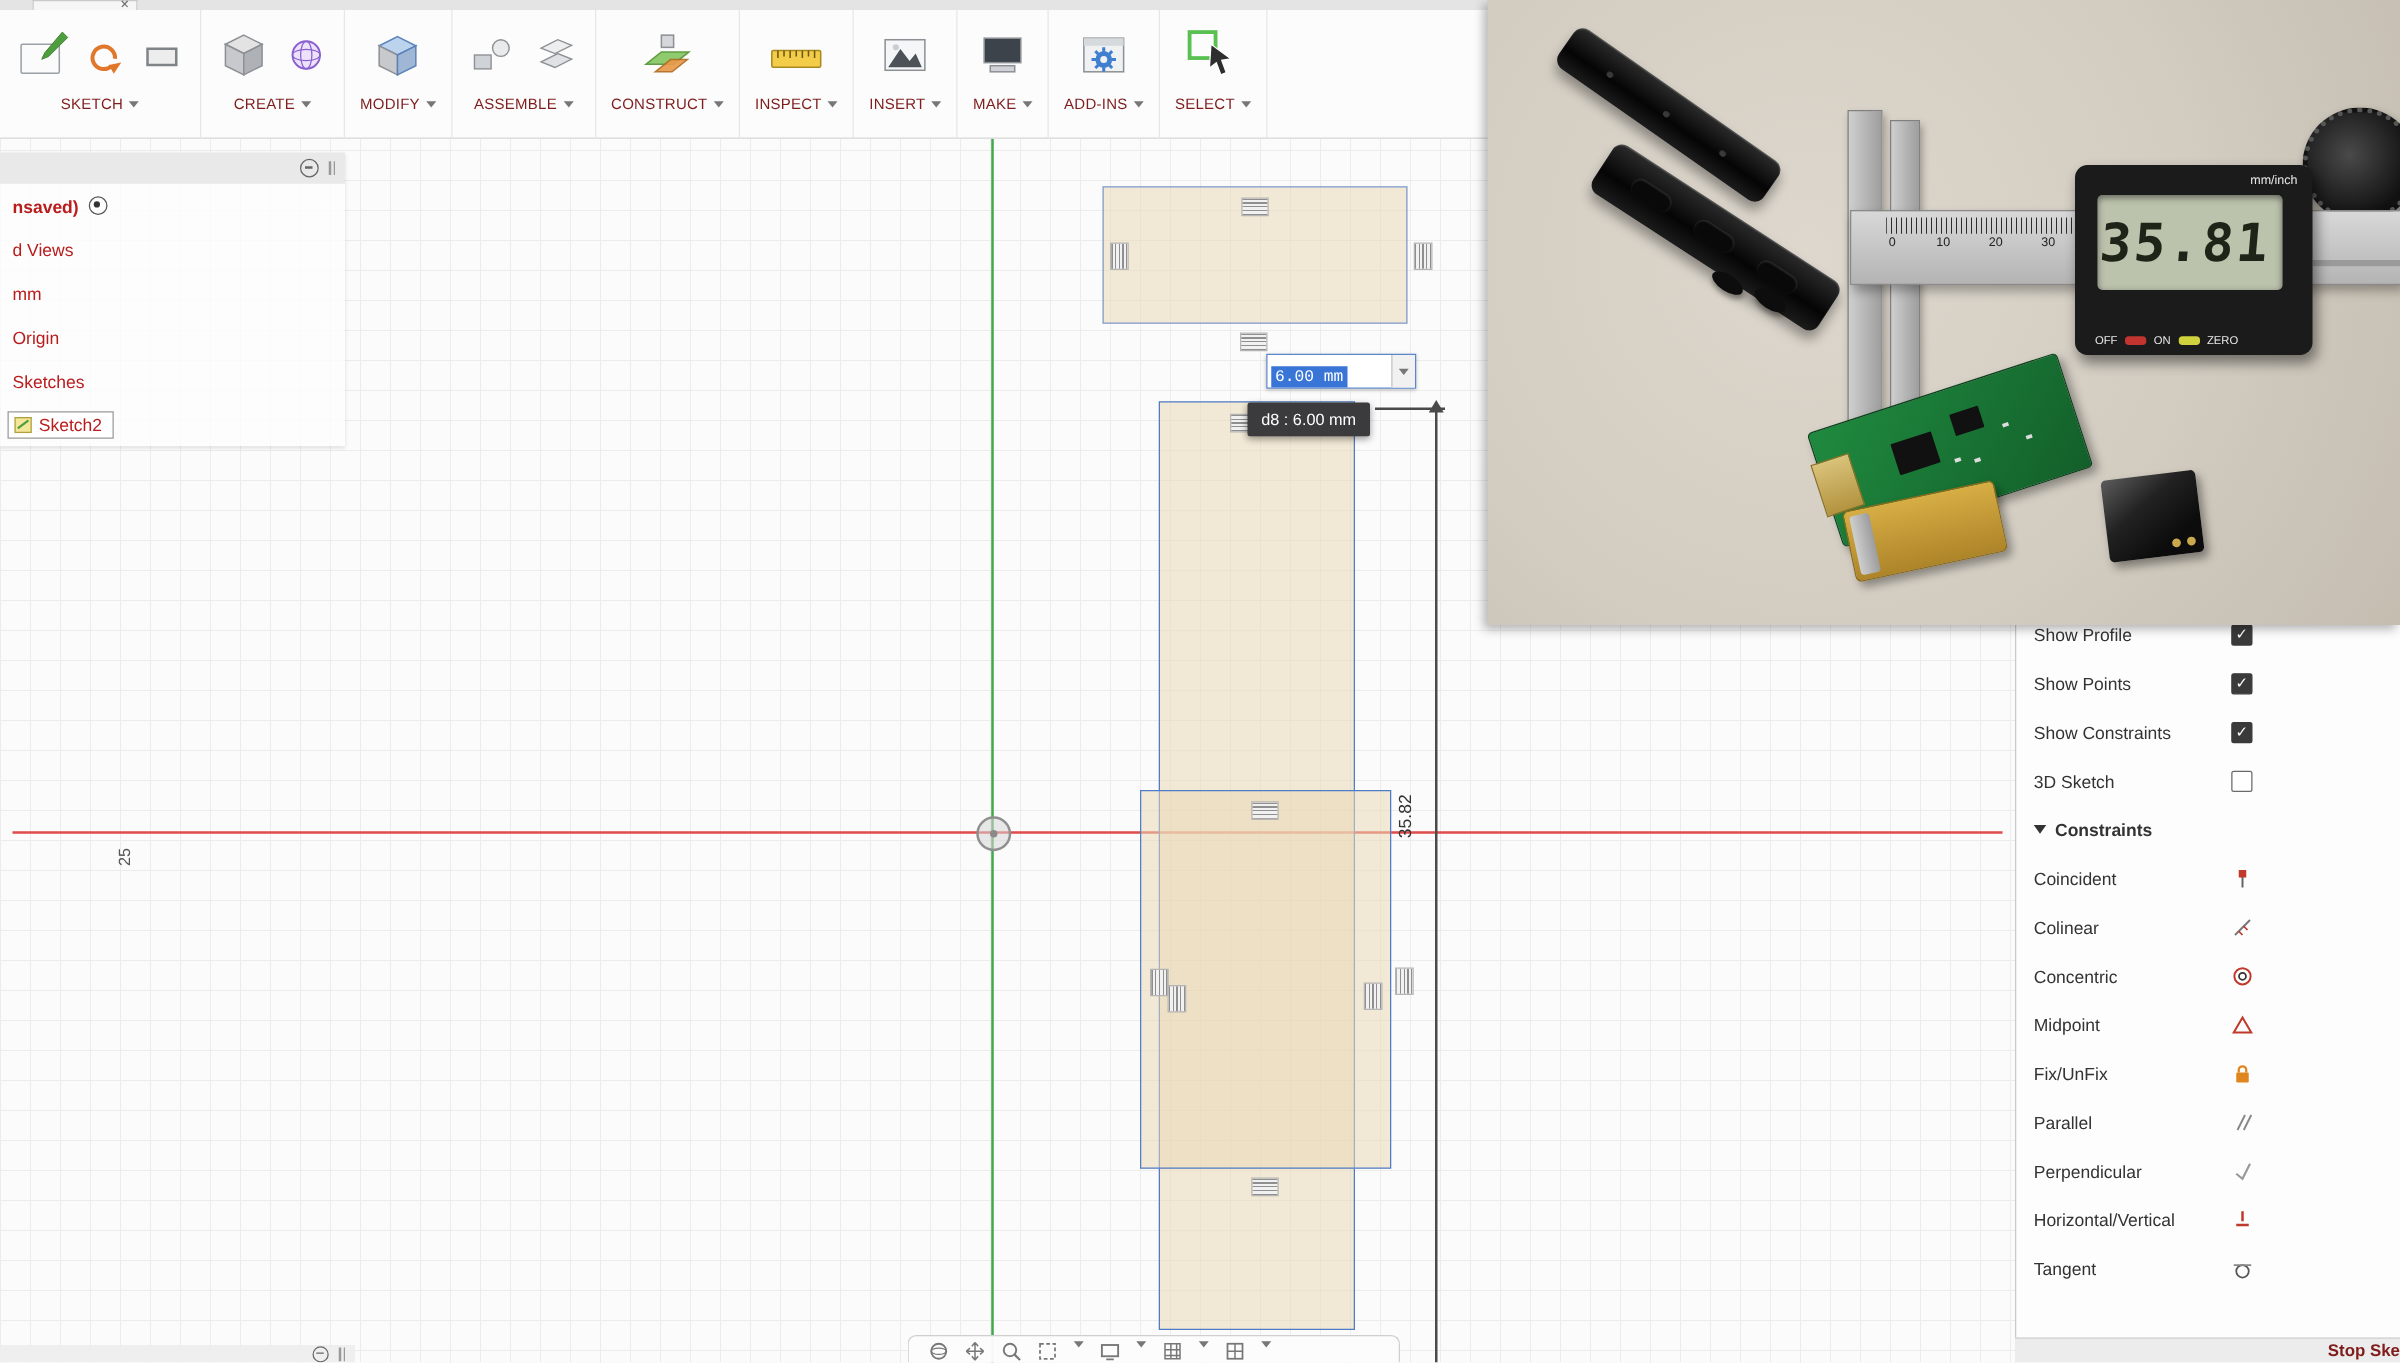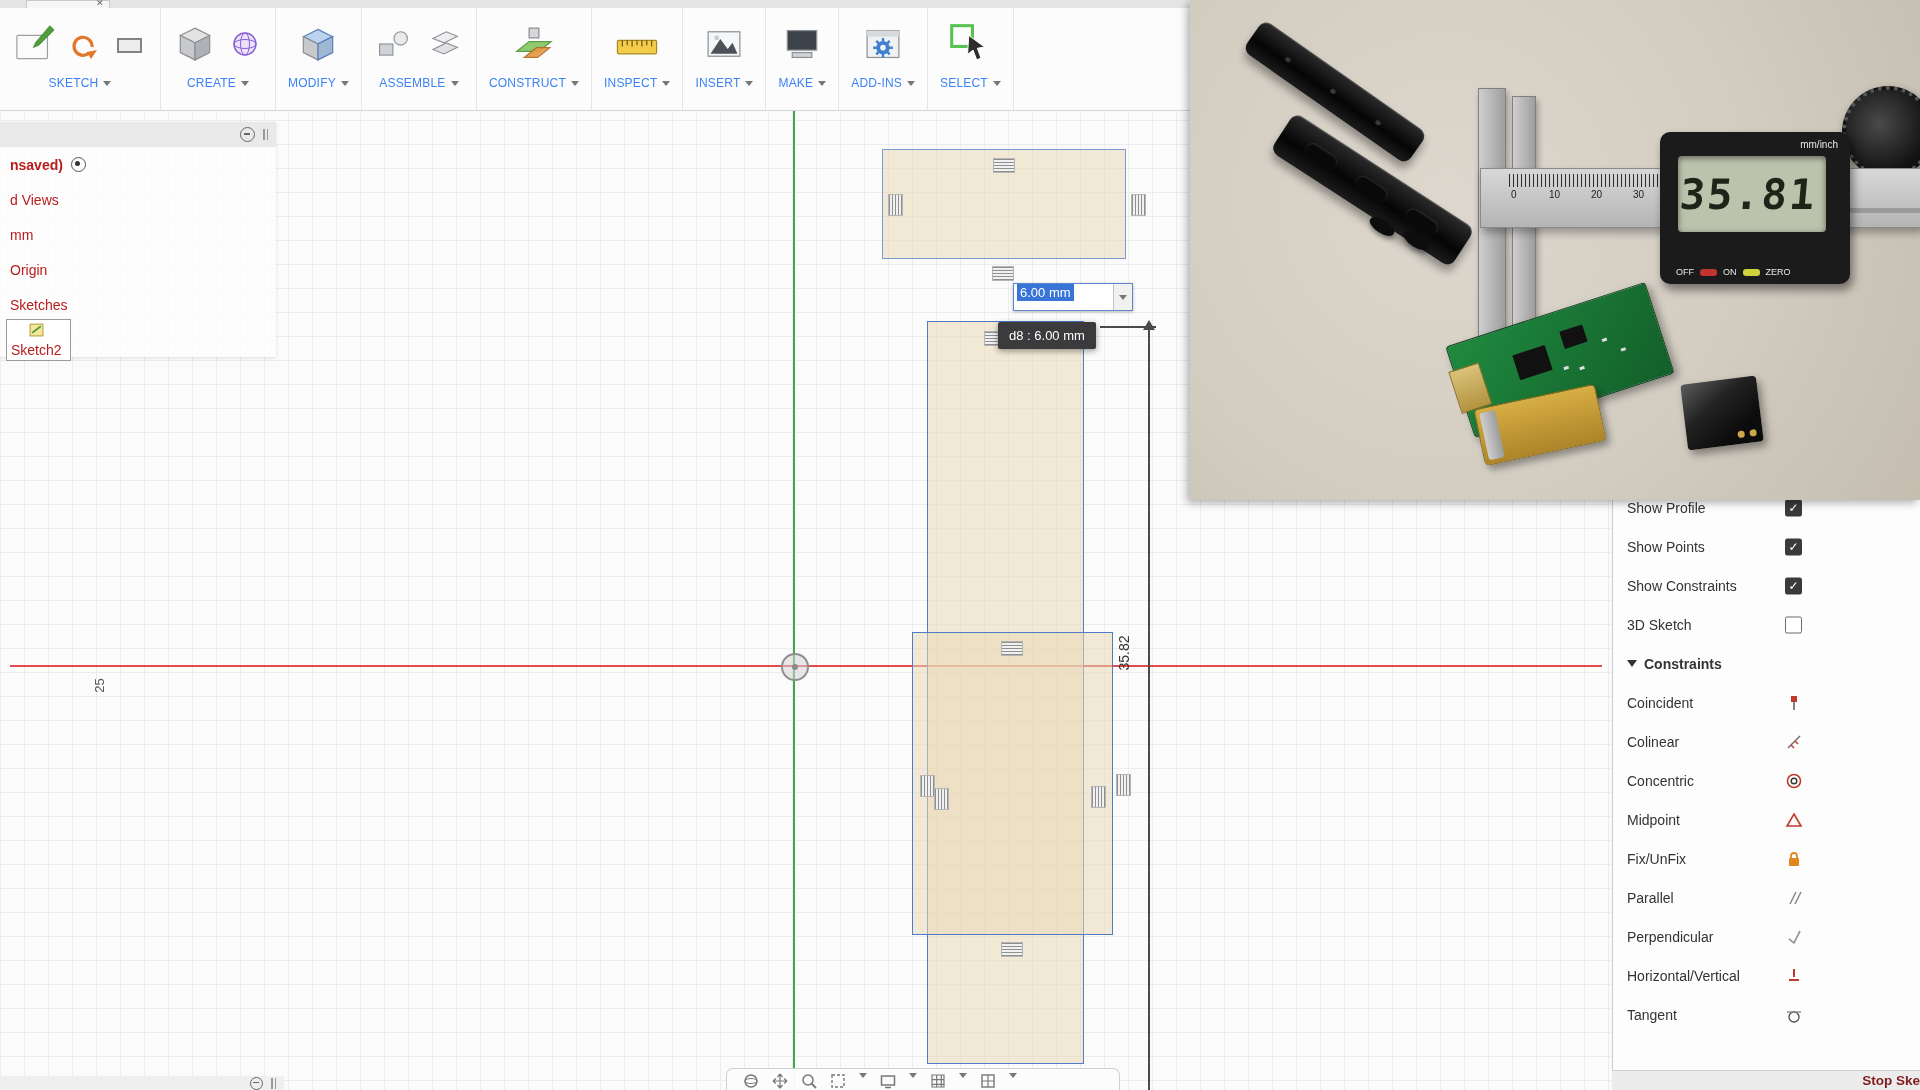--- a/index.html
+++ b/index.html
@@ -30,54 +30,54 @@
   #dimline{left:1148px;top:328px;width:2px;height:762px;background:#4a4a4a;position:absolute;}
   #dimarrow{position:absolute;left:1143px;top:320px;width:0;height:0;
             border-left:6px solid transparent;border-right:6px solid transparent;border-bottom:10px solid #4a4a4a;}
   #dimtick{position:absolute;left:1100px;top:326px;width:56px;height:1.5px;background:#4a4a4a;}
   .vlabel{position:absolute;transform:rotate(-90deg);white-space:nowrap;}
   #dim3582{left:1106px;top:645px;font-size:14px;color:#333;}
   #dim25{left:92px;top:678px;font-size:13px;color:#555;}
   
   #dim-input{left:1013px;top:283px;width:118px;height:26px;position:absolute;display:flex;
              background:#fff;border:1px solid #5d86c9;box-shadow:0 1px 3px rgba(0,0,0,.25);}
-  #dim-input .val{flex:1;display:flex;align-items:flex-start;padding:0 3px;font-size:13px;}
+  #dim-input .val{flex:1;display:flex;align-items:flex-end;padding:0 3px;font-size:13px;font-family:Liberation Mono, monospace;}
   #dim-input .val span{background:#3875d7;color:#fff;padding:1px 3px;}
   #dim-input .dd{width:18px;border-left:1px solid #c3c3c3;background:#f1f1f1;display:flex;align-items:center;justify-content:center;}
   #dim-tooltip{left:998px;top:322px;position:absolute;background:#3b3b3d;color:#fff;font-size:13px;
                padding:6px 11px;border-radius:2px;box-shadow:0 2px 6px rgba(0,0,0,.4);white-space:nowrap;}
   .tri-dn{width:0;height:0;border-left:4px solid transparent;border-right:4px solid transparent;border-top:5px solid #777;display:inline-block;}
 
   
   #titlebar{position:absolute;left:0;top:0;width:100%;height:8px;background:#e4e4e4;z-index:7;}
   #titletab{position:absolute;left:26px;top:0;width:82px;height:8px;background:#f6f6f6;border:1px solid #c9c9c9;border-bottom:none;}
   #tabclose{position:absolute;left:96px;top:-1px;font-size:9px;color:#666;line-height:9px;}
 
   
   #toolbar{position:absolute;left:0;top:8px;width:100%;height:102px;background:#fcfcfc;
            border-bottom:1px solid #d6d6d6;display:flex;align-items:stretch;z-index:8;}
   .tgroup{display:flex;flex-direction:column;align-items:center;justify-content:flex-start;
           padding:6px 12px 0 12px;border-right:1px solid #e6e6e6;}
   .ticons{height:60px;display:flex;align-items:center;gap:10px;}
-  .tlabel{margin-top:2px;font-size:12px;color:#3b82f6;display:flex;align-items:center;gap:5px;letter-spacing:.2px;}
+  .tlabel{margin-top:2px;font-size:12px;color:#7f1d1d;display:flex;align-items:center;gap:5px;letter-spacing:.2px;}
 
   
   #browser{position:absolute;left:0;top:122px;width:276px;background:rgba(253,253,253,.85);z-index:8;
            box-shadow:0 1px 3px rgba(0,0,0,.12);}
   #browser-head{height:25px;background:rgba(232,232,232,.95);display:flex;align-items:center;justify-content:flex-end;gap:8px;padding-right:8px;}
   .mins{width:13px;height:13px;border:1.5px solid #666;border-radius:50%;position:relative;}
   .mins::after{content:"";position:absolute;left:2.5px;top:5px;width:6px;height:1.6px;background:#666;}
   .grip{display:flex;gap:2px;}
   .grip i{display:block;width:1.5px;height:11px;background:#999;}
   .brow{height:35px;display:flex;align-items:center;padding-left:10px;font-size:14px;color:#b91c1c;gap:8px;}
   .brow.bold{font-weight:bold;}
   .radio{width:13px;height:13px;border:1.5px solid #555;border-radius:50%;position:relative;}
   .radio::after{content:"";position:absolute;left:3px;top:3px;width:5px;height:5px;border-radius:50%;background:#333;}
   #sketch2-box{display:flex;align-items:center;gap:5px;background:#fff;border:1px solid #9a9a9a;
-               padding:2px 8px 2px 4px;margin-left:-4px;flex-direction:column;}
+               padding:2px 8px 2px 4px;margin-left:-4px;}
   #browser-foot{position:absolute;left:0;bottom:0;width:276px;height:14px;background:rgba(238,238,238,.95);
                 display:flex;align-items:center;justify-content:flex-end;gap:8px;padding-right:8px;z-index:8;}
   #browser-foot .mins{width:11px;height:11px;}
   #browser-foot .mins::after{left:1.8px;top:4px;}
 
   
   #navbar{position:absolute;left:726px;bottom:0;width:360px;height:17px;background:rgba(252,252,252,.97);
           border:1px solid #cfcfcf;border-bottom:none;border-radius:7px 7px 0 0;display:flex;align-items:flex-start;
           gap:13px;padding:4px 16px 0 16px;overflow:hidden;z-index:9;}
 

